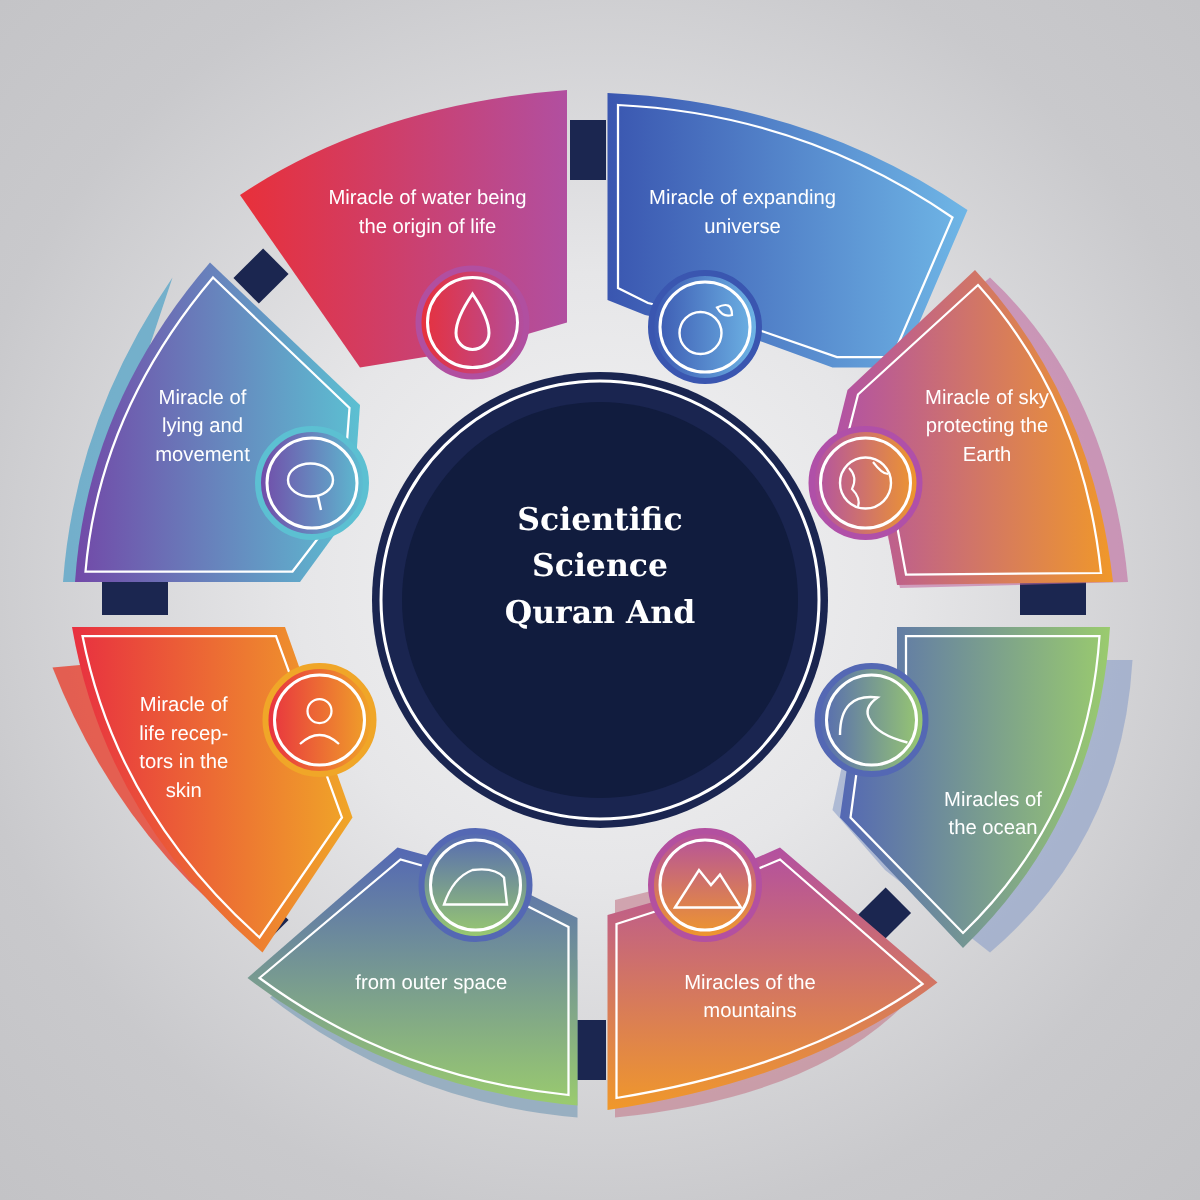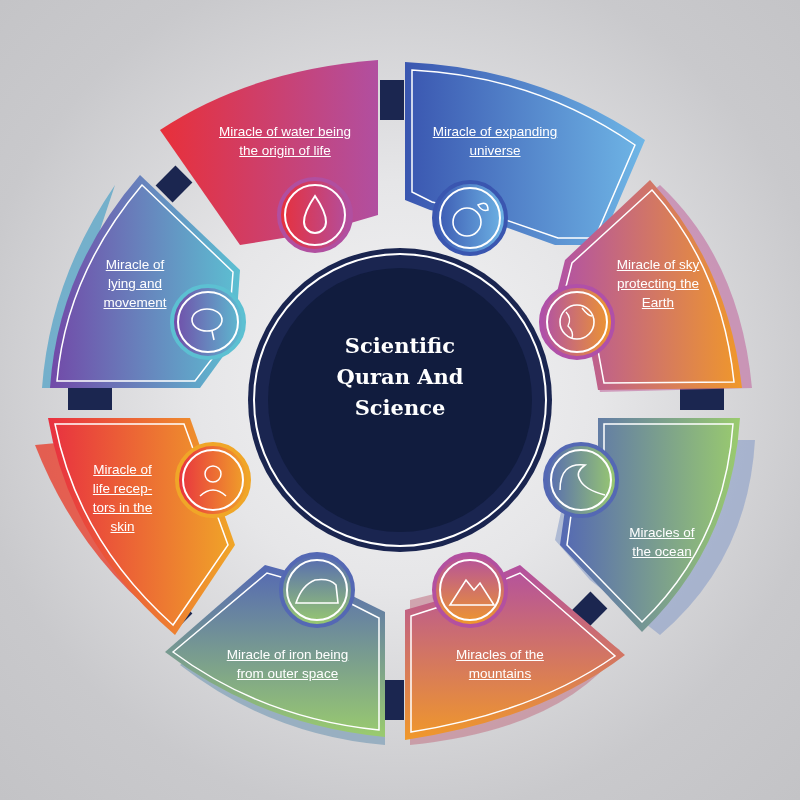--- a/index.html
+++ b/index.html
@@ -1,21 +1,21 @@
 <!DOCTYPE html>
 <html><head>
 <meta charset="utf-8">
 <style>
   html,body{margin:0;padding:0;}
   body{width:800px;height:800px;overflow:hidden;
     background:radial-gradient(circle at 50% 48%, #f4f4f5 0%, #e6e6e8 35%, #c9c9cc 75%, #c3c3c6 100%);
     font-family:"Liberation Sans", sans-serif;position:relative;}
   svg.wheel{position:absolute;left:0;top:0;}
   .label{position:absolute;color:#fff;font-size:13.5px;line-height:19px;text-align:center;
-    font-family:"Liberation Sans", sans-serif;text-decoration:underline;}
+    font-family:"Liberation Sans", sans-serif;}
   .title{position:absolute;left:300px;top:330px;width:200px;text-align:center;color:#fff;
     font-family:"DejaVu Serif", serif;font-weight:bold;font-size:21px;line-height:31px;}
 </style>
 </head>
 <body>
 
 <svg class="wheel" width="800" height="800" viewBox="0 0 800 800">
   <defs>
     <linearGradient id="gWater" x1="0" y1="0" x2="1" y2="0">
         <stop offset="0" stop-color="#e8303a"></stop>
@@ -155,22 +155,22 @@
 
   <g>
     <circle cx="400" cy="400" r="152" fill="#1a2550"></circle>
     <circle cx="400" cy="400" r="146" fill="none" stroke="#fff" stroke-width="2"></circle>
     <circle cx="400" cy="400" r="132" fill="#111c3e"></circle>
   </g>
 </svg>
 
 <div class="title">
   <div>Scientific</div>
+  <div>Science</div>
   <div>Quran And</div>
-  <div>Science</div>
 </div>
 
 <div class="label" style="left:195px;top:122px;width:180px;">
   <div>Miracle of water being</div>
   <div>the origin of life</div>
 </div>
 <div class="label" style="left:410px;top:122px;width:170px;">
   <div>Miracle of expanding</div>
   <div>universe</div>
 </div>
@@ -181,21 +181,20 @@
 </div>
 <div class="label" style="left:612px;top:492px;width:100px;margin-top:31px;">
   <div>Miracles of</div>
   <div>the ocean</div>
 </div>
 <div class="label" style="left:430px;top:645px;width:140px;">
   <div>Miracles of the</div>
   <div>mountains</div>
 </div>
 <div class="label" style="left:200px;top:645px;width:175px;">
-  <div>Miracle of iron being</div>
   <div>from outer space</div>
 </div>
 <div class="label" style="left:70px;top:460px;width:105px;">
   <div>Miracle of</div>
   <div>life recep-</div>
   <div>tors in the</div>
   <div>skin</div>
 </div>
 <div class="label" style="left:80px;top:255px;width:110px;">
   <div>Miracle of</div>

